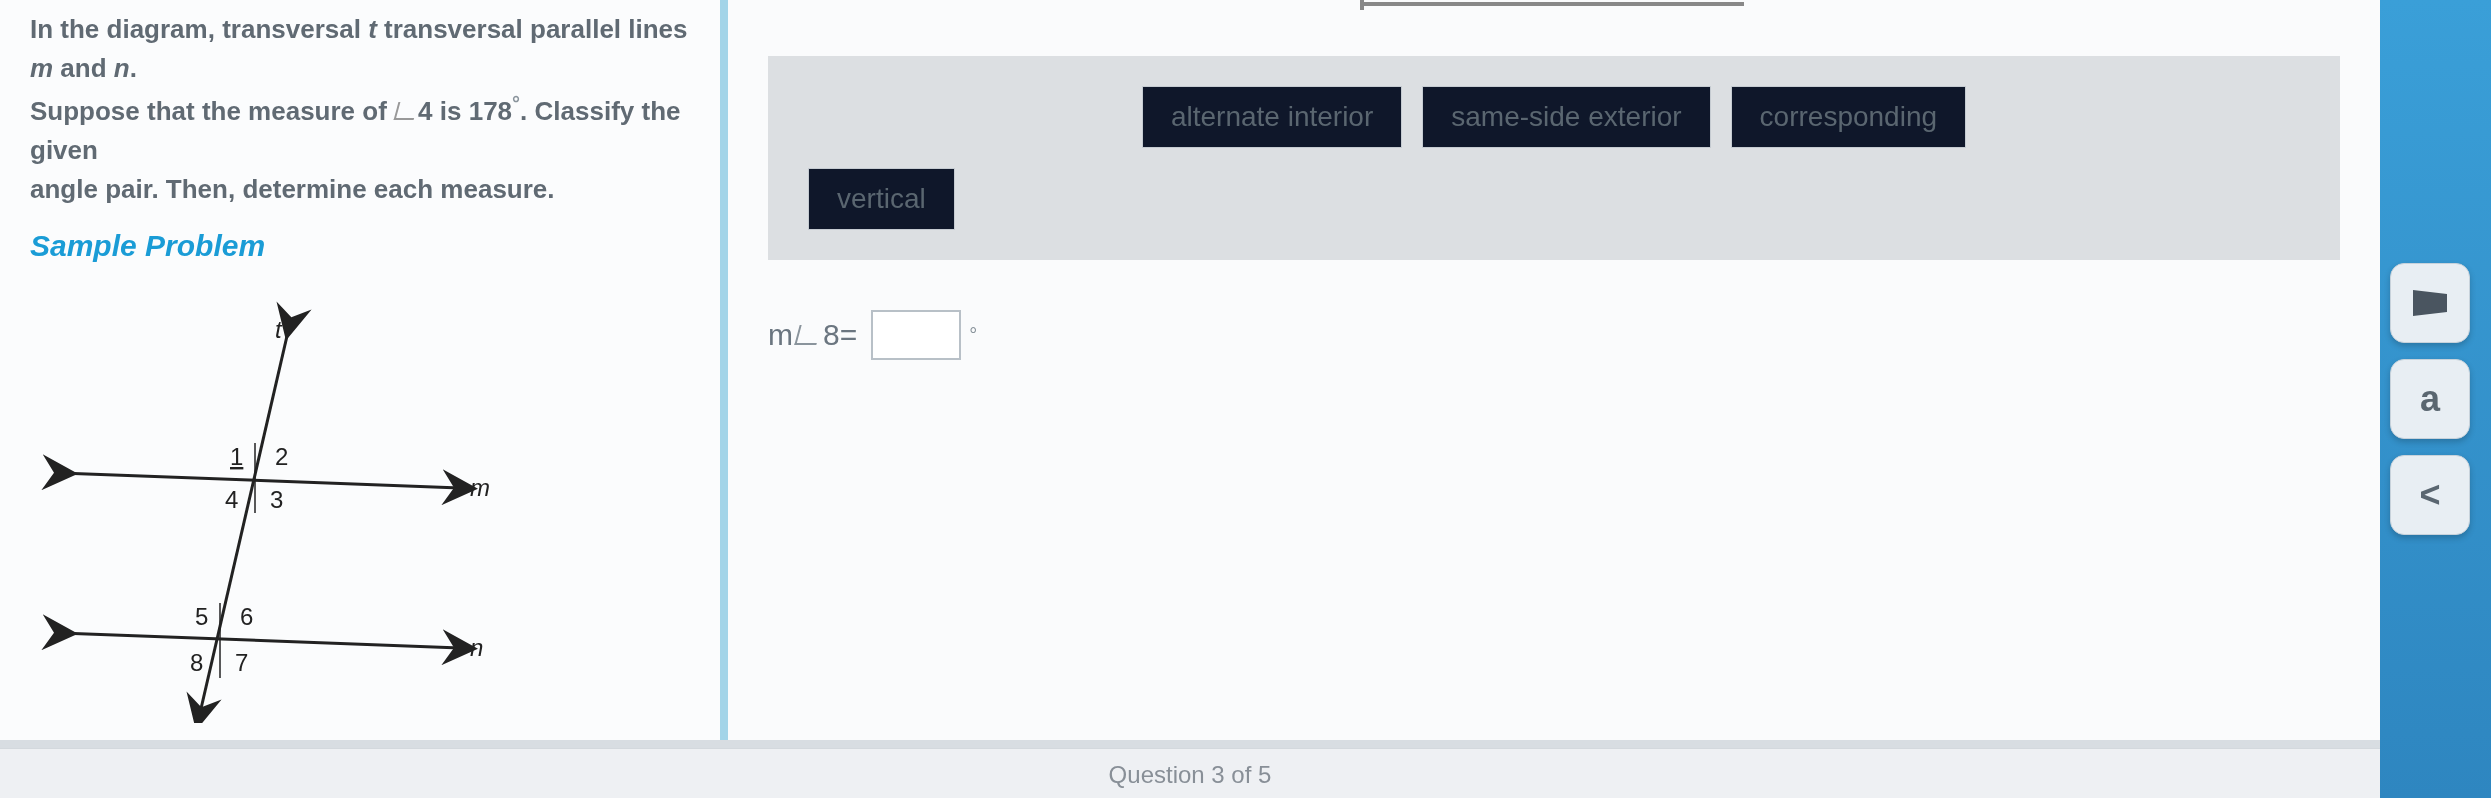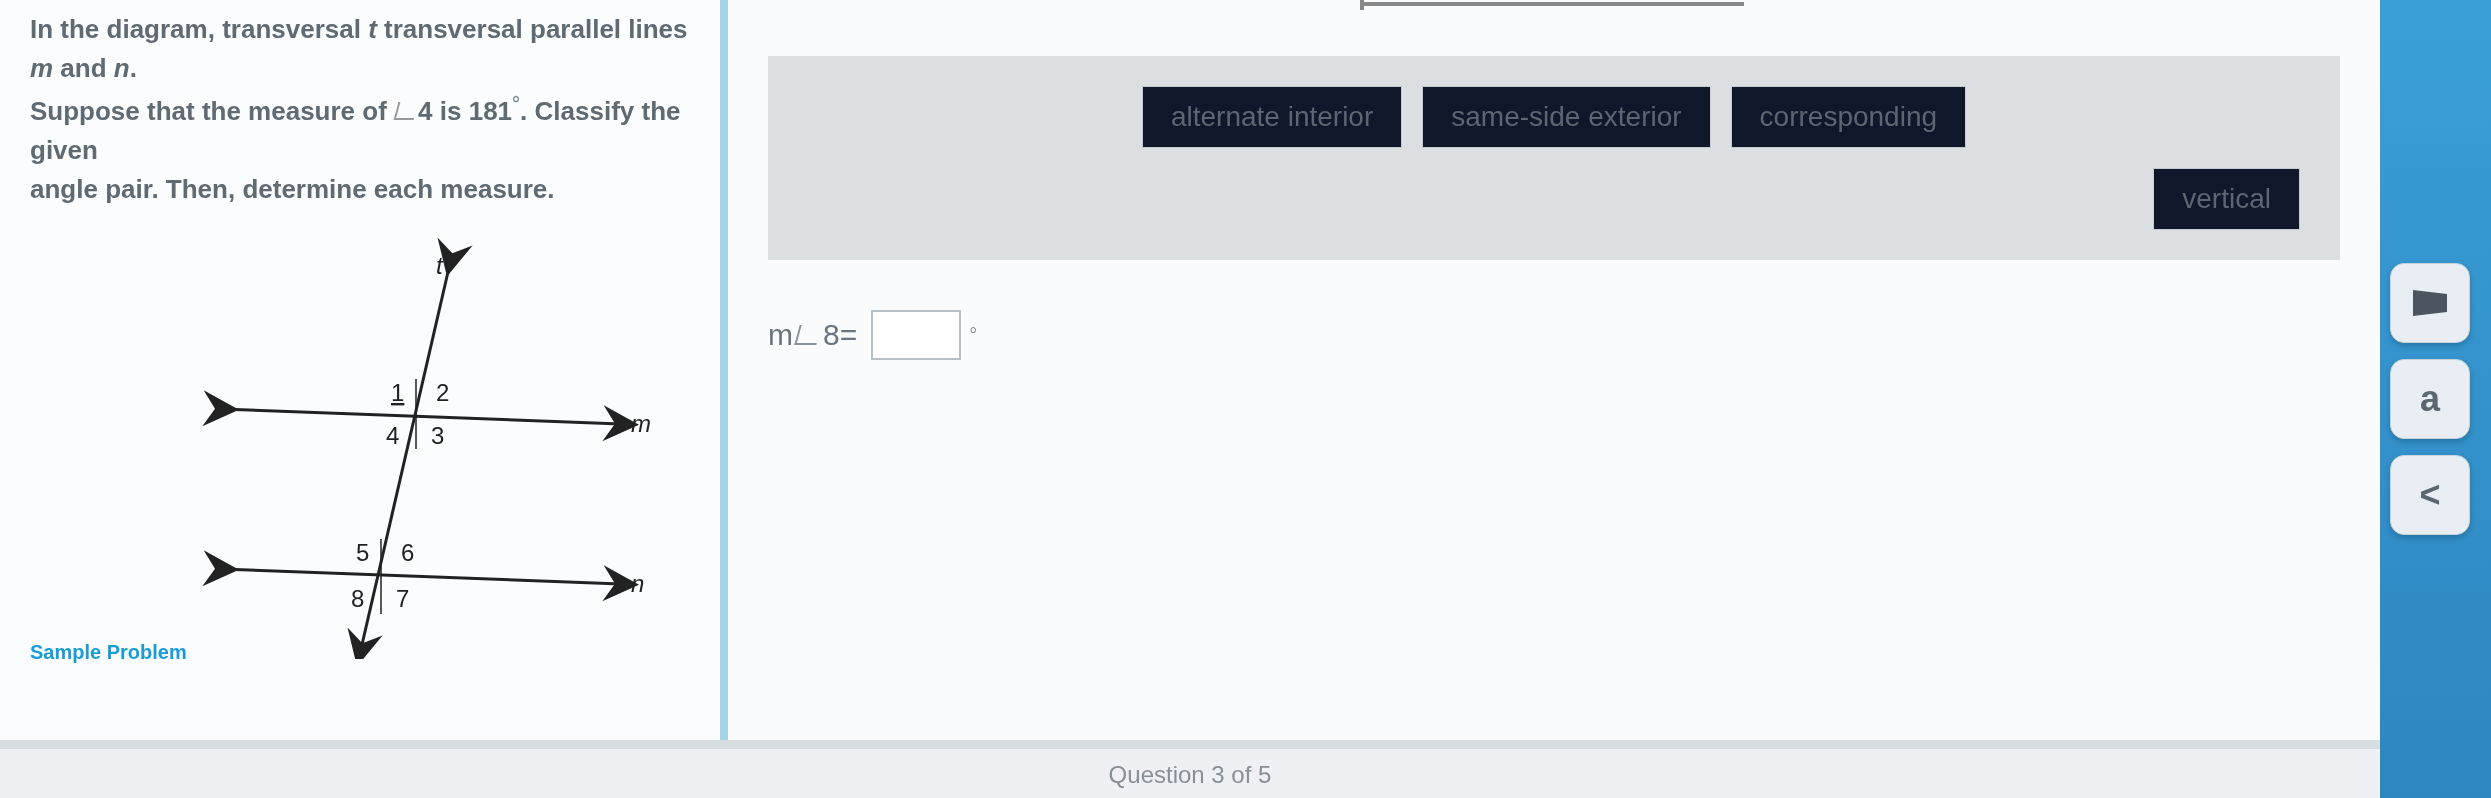--- a/index.html
+++ b/index.html
@@ -39,25 +39,26 @@
       width: 20px;
       height: 18px;
       border-left: 2px solid #999;
       border-bottom: 2px solid #999;
       transform: skewX(-15deg);
       margin: 0 2px;
       vertical-align: baseline;
     }
     .sample-link {
       color: #1a9cd6;
-      font-size: 20px;
+      font-size: 30px;
       font-weight: bold;
       cursor: pointer;
       margin-bottom: 30px;
       display: inline-block;
+      font-style: italic;
     }
     .diagram-svg {
       width: 480px;
       height: 430px;
     }
     .divider {
       width: 8px;
       background: #a3d4e8;
     }
     .right-panel {
@@ -97,21 +98,21 @@
       border: 1px solid #c5cbd1;
       padding: 14px 28px;
       font-size: 28px;
       color: #5a6670;
       cursor: move;
       white-space: nowrap;
     }
     .answer-tile-row2 {
       width: 100%;
       display: flex;
-      justify-content: flex-end;
+      justify-content: flex-start;
     }
     .instruction {
       color: #4a5560;
       font-size: 32px;
       font-weight: bold;
       line-height: 1.4;
       margin-bottom: 60px;
     }
     .instruction-caret {
       color: #2aa8dc;
@@ -215,21 +216,21 @@
       position: relative;
     }
   </style>
 </head>
 <body>
 
 <div class="main-container">
   <div class="left-panel">
     <div class="problem-text">
       <span>In the diagram, transversal </span><i>t</i><span> transversal parallel lines </span><i>m</i><span> and </span><i>n</i><span>.</span><br>
-      <span>Suppose that the measure of </span><span class="angle-symbol"></span><span>4</span><span> is </span><span>181</span><span class="degree">°</span><span>. Classify the given</span><br>
+      <span>Suppose that the measure of </span><span class="angle-symbol"></span><span>4</span><span> is </span><span>178</span><span class="degree">°</span><span>. Classify the given</span><br>
       <span>angle pair. Then, determine each measure.</span>
     </div>
     <span class="sample-link">Sample Problem</span>
 
     <svg class="diagram-svg" viewBox="0 0 480 430">
       <defs>
         <marker id="arrow" markerWidth="12" markerHeight="12" refX="6" refY="6" orient="auto">
           <path d="M0,0 L12,6 L0,12 L4,6 Z" fill="#222"></path>
         </marker>
       </defs>

